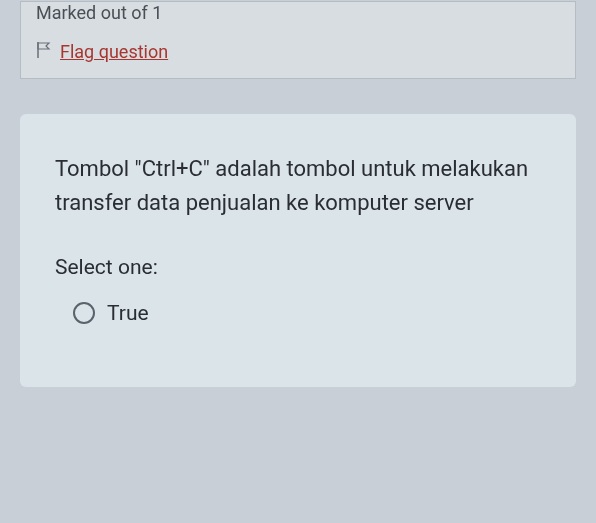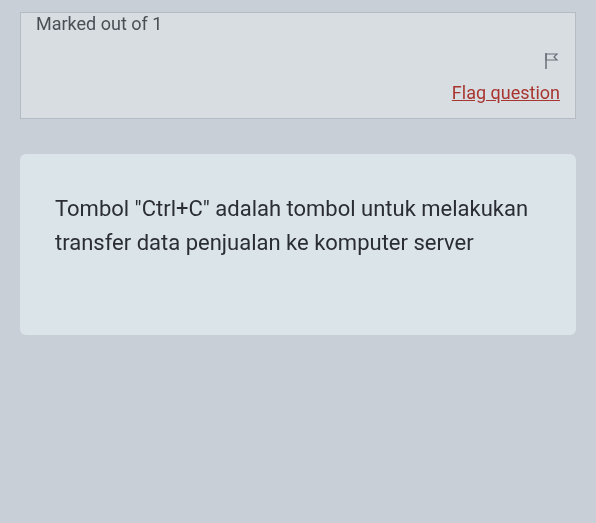--- a/index.html
+++ b/index.html
@@ -7,32 +7,31 @@
       font-family: -apple-system, BlinkMacSystemFont, "Segoe UI", Roboto, Arial, sans-serif;
       background: #c8cfd6;
       width: 596px;
       height: 523px;
       overflow: hidden;
     }
     .meta-panel {
       background: #d8dde2;
       border: 1px solid #b5bcc4;
       padding: 0 15px 15px 15px;
-      margin: 12px 20px 35px 20px;
+      margin: 1px 20px 35px 20px;
     }
     .marked-out {
       font-size: 18px;
       color: #4a4f56;
       margin-bottom: 18px;
     }
     .flag-row {
       display: flex;
-      align-items: flex-end;
+      align-items: flex-start;
       gap: 8px;
-      flex-direction: column;
     }
     .flag-link {
       color: #a8362f;
       text-decoration: underline;
       font-size: 18px;
       cursor: pointer;
     }
     .flag-icon-svg {
       width: 16px;
       height: 18px;
@@ -86,15 +85,20 @@
         <path d="M2 1 L2 17" stroke="#6a6f78" stroke-width="1.5" fill="none"></path>
         <path d="M2 2 L13 2 L10 5 L13 8 L2 8 Z" fill="none" stroke="#6a6f78" stroke-width="1.2"></path>
       </svg>
     </span>
     <span class="flag-link">Flag question</span>
   </div>
 </div>
 
 <div class="question-panel">
   <div class="question-text">Tombol "Ctrl+C" adalah tombol untuk melakukan transfer data penjualan ke komputer server</div>
+  <div class="select-label">Select one:</div>
 
+  <div class="option-row">
+    <span class="radio"></span>
+    <span class="option-label">True</span>
+  </div>
 
 </div>
 
 </body></html>

